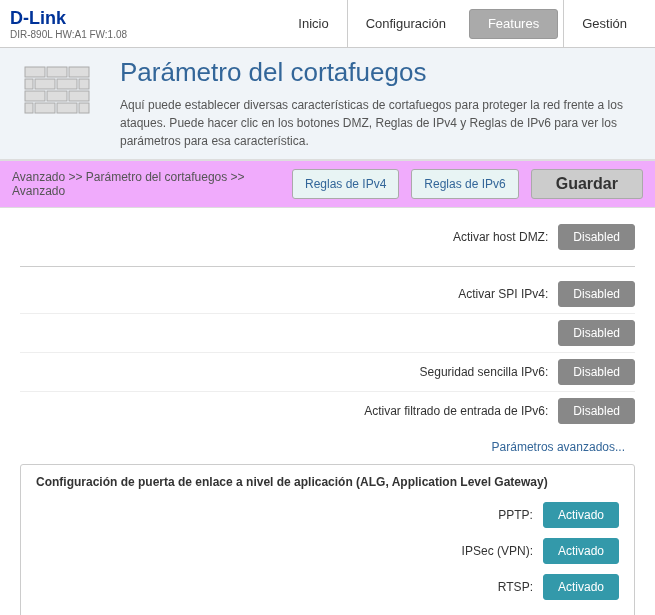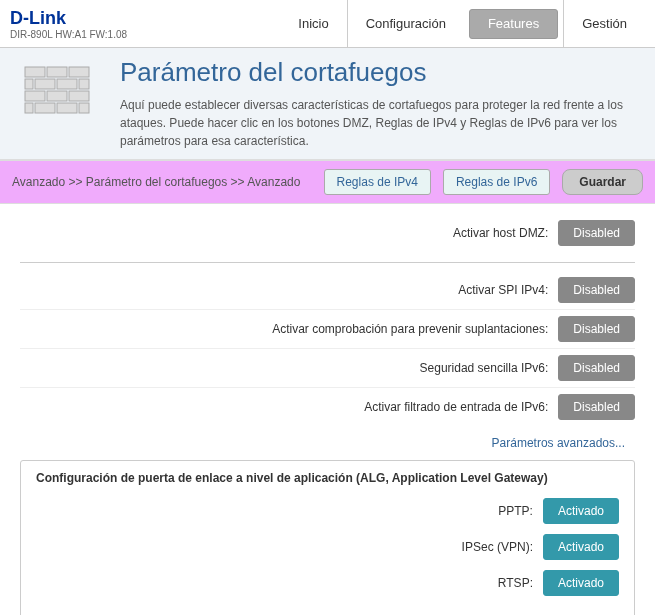--- a/index.html
+++ b/index.html
@@ -20,21 +20,21 @@
     .hero-icon { width: 80px; flex-shrink: 0; }
     .hero-icon svg { width: 80px; height: 70px; }
     .hero-text h1 { font-size: 26px; font-weight: normal; color: #336699; margin-bottom: 8px; }
     .hero-text p { font-size: 12px; color: #555; line-height: 1.5; }
 
     
     .action-bar { display: flex; align-items: center; padding: 8px 12px; border-bottom: 1px solid #ddd; background: #f0abfc; }
     .breadcrumb { font-size: 12px; color: #555; flex: 1; }
     .action-buttons { display: flex; gap: 12px; }
     .btn-tab { padding: 5px 12px; font-size: 12px; border: 1px solid #aaa; background: #e8f4f4; color: #336699; cursor: pointer; border-radius: 3px; }
-    .btn-save { padding: 5px 16px; font-size: 12px; border: 1px solid #aaa; background: #ccc; color: #333; cursor: pointer; border-radius: 8px; font-weight: bold; }
+    .btn-save { padding: 5px 24px; font-size: 16px; border: 1px solid #aaa; background: #ccc; color: #333; cursor: pointer; border-radius: 3px; font-weight: bold; }
 
     
     .content { padding: 10px 20px; }
 
     
     .form-section { margin-bottom: 10px; }
     .form-row { display: flex; align-items: center; justify-content: flex-end; padding: 6px 0; border-bottom: 1px solid #eee; }
     .form-row:last-child { border-bottom: none; }
     .form-label { flex: 1; text-align: right; padding-right: 10px; font-size: 12px; color: #333; }
     .btn-disabled { padding: 5px 14px; font-size: 12px; border: 1px solid #888; background: #888; color: #fff; cursor: pointer; border-radius: 3px; min-width: 75px; text-align: center; }
@@ -115,21 +115,20 @@
   </div>
 
   <hr class="divider">
 
   <div class="form-section">
     <div class="form-row">
       <span class="form-label">Activar SPI IPv4:</span>
       <button class="btn-disabled">Disabled</button>
     </div>
     <div class="form-row">
-      <span class="form-label">Activar comprobación para prevenir suplantaciones:</span>
       <button class="btn-disabled">Disabled</button>
     </div>
     <div class="form-row">
       <span class="form-label">Seguridad sencilla IPv6:</span>
       <button class="btn-disabled">Disabled</button>
     </div>
     <div class="form-row">
       <span class="form-label">Activar filtrado de entrada de IPv6:</span>
       <button class="btn-disabled">Disabled</button>
     </div>

